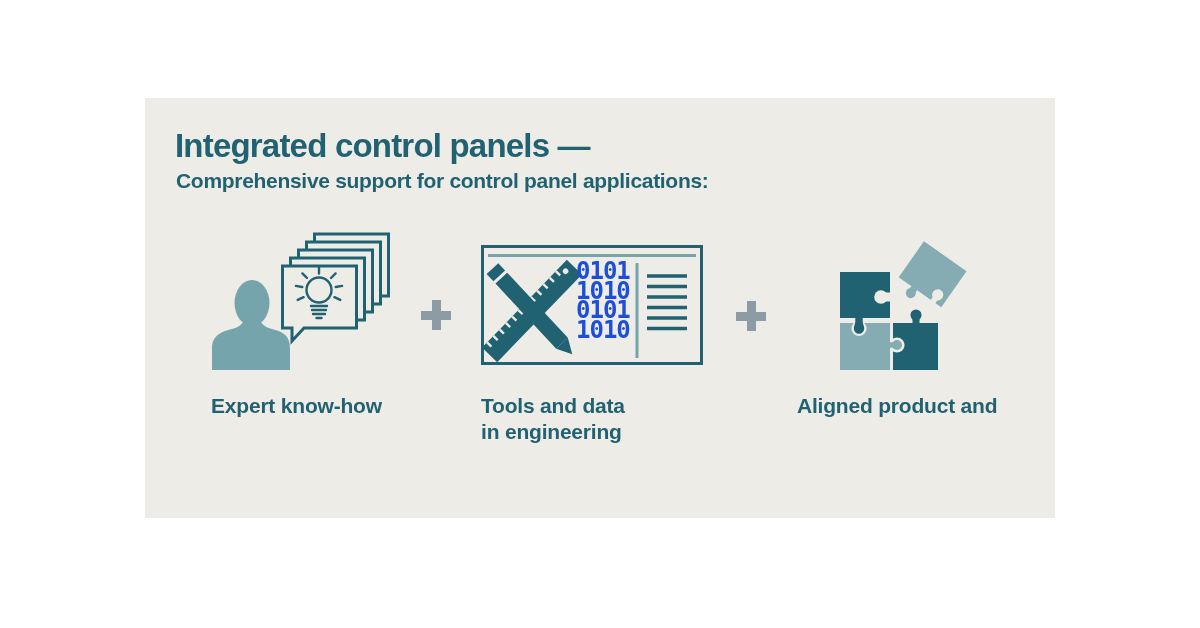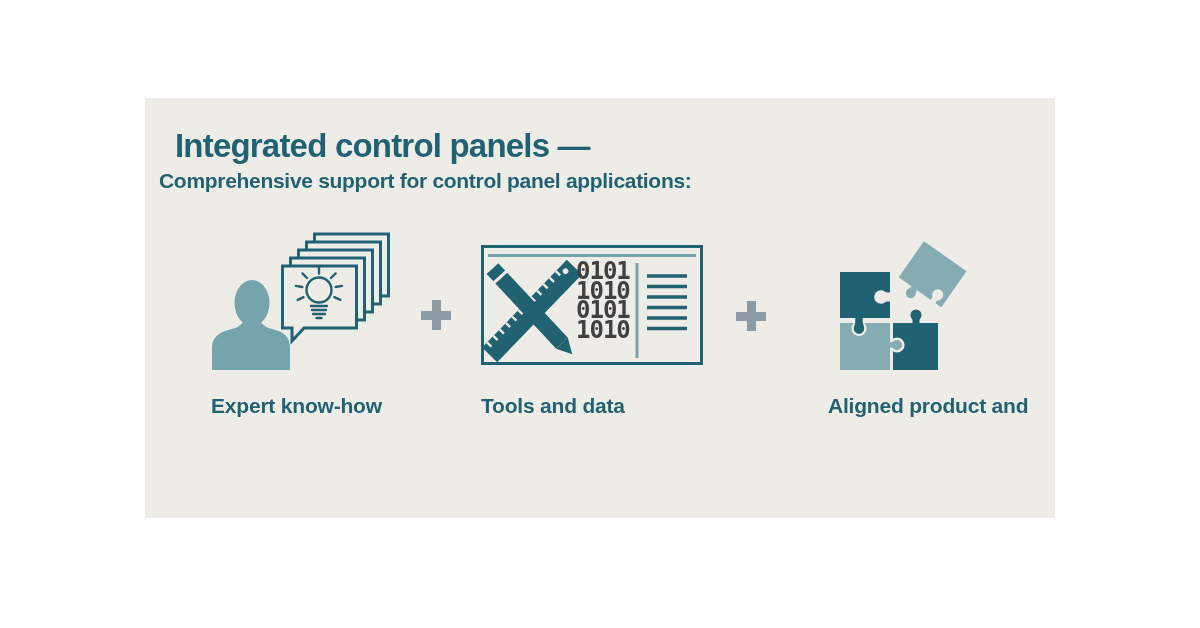--- a/index.html
+++ b/index.html
@@ -1,36 +1,36 @@
 <!DOCTYPE html>
 <html><head>
 <meta charset="utf-8">
 <style>
   html,body{margin:0;padding:0;background:#ffffff;}
   .canvas{position:relative;width:1200px;height:628px;background:#ffffff;overflow:hidden;
           font-family:"Liberation Sans",sans-serif;}
   .panel{position:absolute;left:145px;top:98px;width:910px;height:420px;background:#eeece6;}
   .title{position:absolute;left:175px;top:127px;font-size:33px;font-weight:bold;
          letter-spacing:-0.8px;color:#216272;white-space:nowrap;}
-  .subtitle{position:absolute;left:159px;top:169px;font-size:21px;font-weight:bold;
+  .subtitle{position:absolute;left:176px;top:169px;font-size:21px;font-weight:bold;
             letter-spacing:-0.3px;color:#216272;white-space:nowrap;}
   .icon-svg{position:absolute;}
-  .binary{position:absolute;left:576px;top:262px;color:#404040;
+  .binary{position:absolute;left:576px;top:262px;color:#1d4ed8;
           font-family:"DejaVu Sans Mono",monospace;font-weight:bold;
           font-size:24px;line-height:19.5px;letter-spacing:-1px;}
   .plus{position:absolute;width:30px;height:30px;}
   .plus::before{content:"";position:absolute;left:0;right:0;top:10.5px;height:9px;background:#8d9ba5;}
   .plus::after{content:"";position:absolute;top:0;bottom:0;left:10.5px;width:9px;background:#8d9ba5;}
   .plus1{left:421px;top:300px;}
   .plus2{left:736px;top:301px;}
   .caption{position:absolute;top:393px;font-size:21px;line-height:26px;font-weight:bold;
            letter-spacing:-0.2px;color:#216272;}
   .cap1{left:211px;}
   .cap2{left:481px;}
-  .cap3{left:797px;margin-left:31px;}
+  .cap3{left:797px;}
 </style>
 </head>
 <body>
 
 <div class="canvas">
   <div class="panel"></div>
 
   <div class="title">Integrated control panels —</div>
   <div class="subtitle">Comprehensive support for control panel applications:</div>
 
@@ -138,17 +138,18 @@
       <rect x="12.2" y="15" width="5.6" height="8.5" fill="#eeece6"></rect>
       <path d="M-11.5,22.8 L-11.5,24 C-11.5,26 -13,26.5 -13,29 A5 5 0 1 0 -3,29 C-3,26.5 -4.5,26 -4.5,24 L-4.5,22.8 Z" fill="#84acb2"></path>
     </g>
   </svg>
 
   <div class="caption cap1">
     <div>Expert know-how</div>
   </div>
   <div class="caption cap2">
     <div>Tools and data</div>
+    <div>in engineering</div>
   </div>
   <div class="caption cap3">
     <div>Aligned product and</div>
   </div>
 </div>
 
 </body></html>

